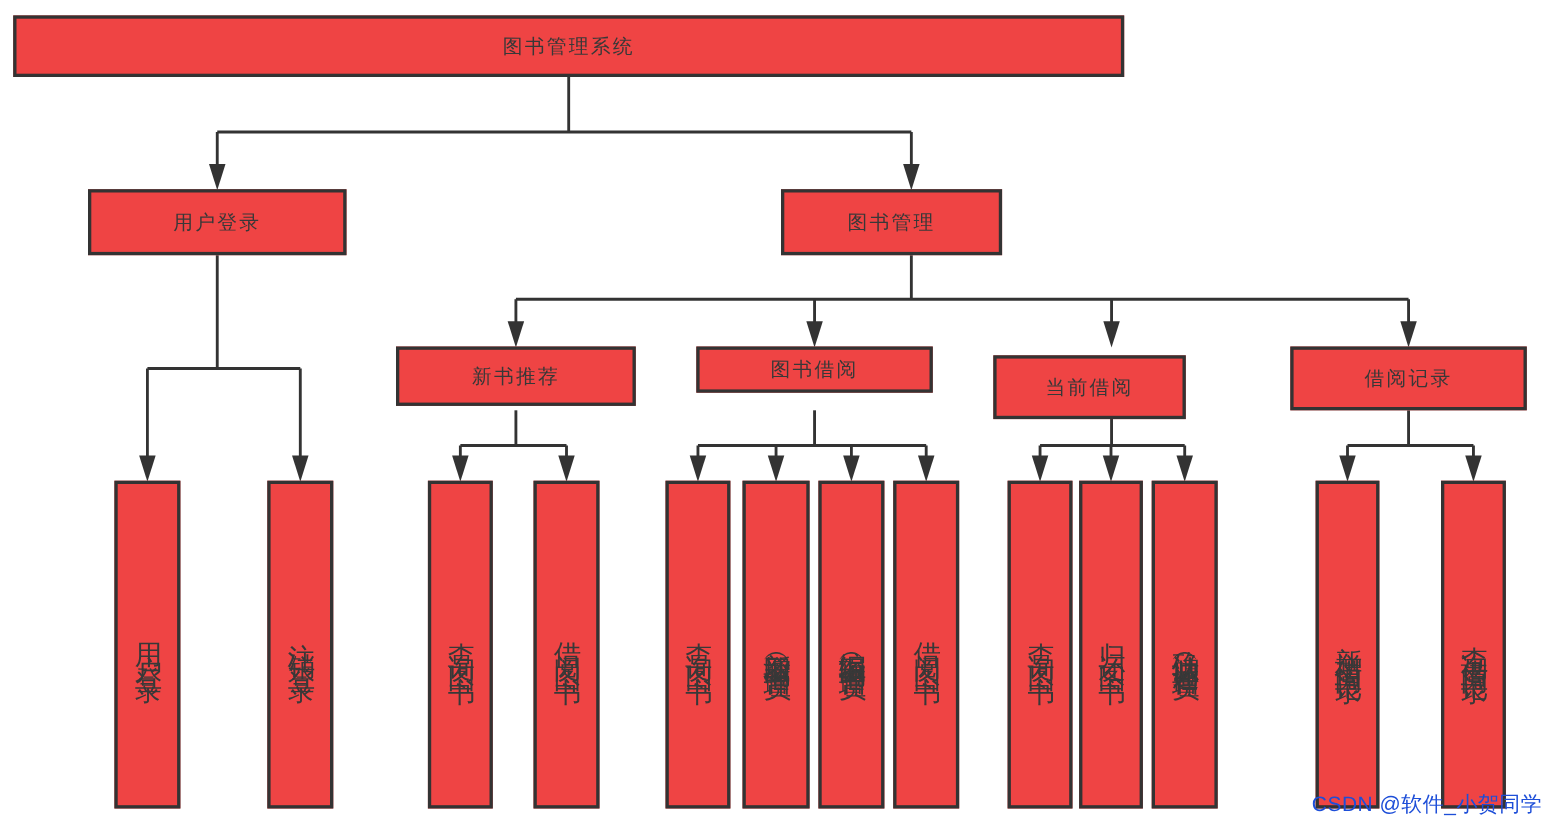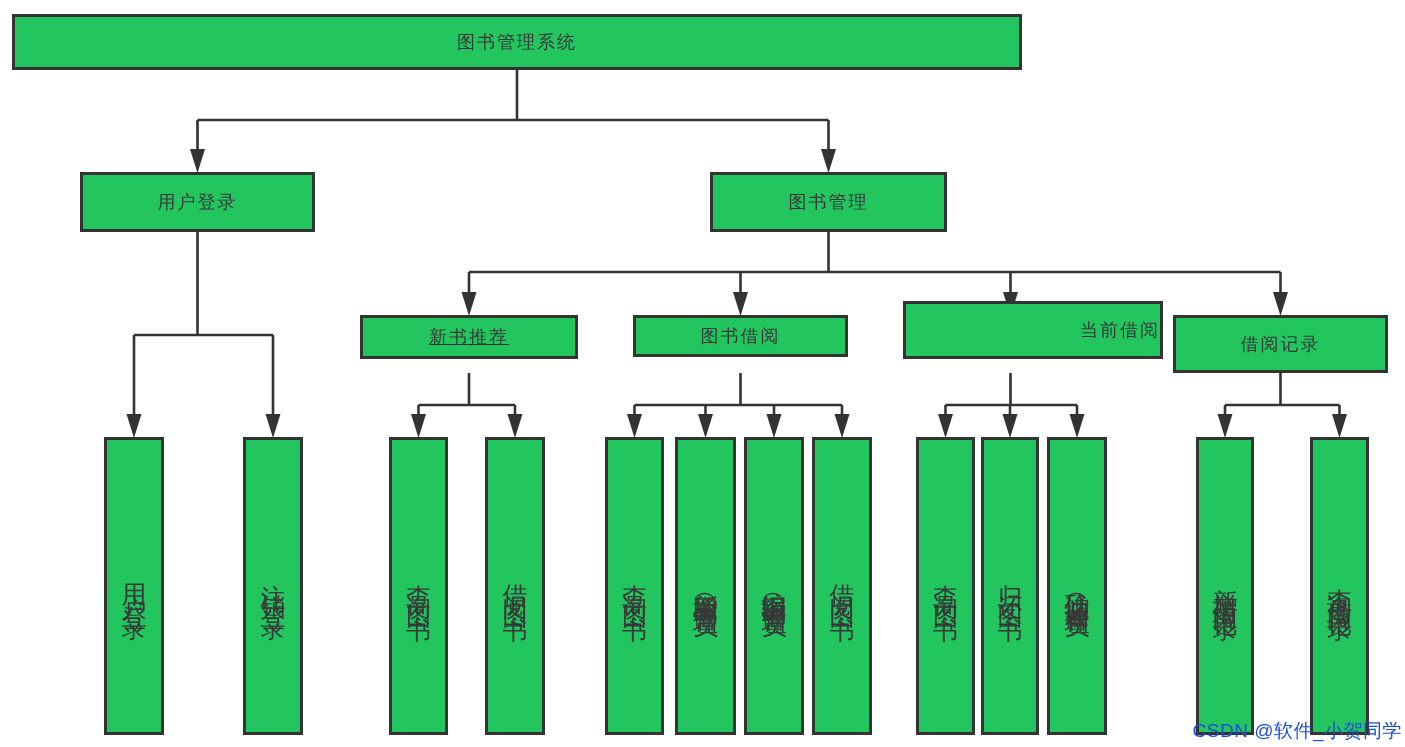--- a/index.html
+++ b/index.html
@@ -4,21 +4,21 @@
 <style>
   html,body{margin:0;padding:0;background:#ffffff;}
   body{width:1405px;height:747px;overflow:hidden;}
   .canvas{
     position:relative;width:1405px;height:747px;background:#ffffff;
     font-family:"Liberation Sans","DejaVu Sans",sans-serif;color:#353535;
   }
   #connector-layer{position:absolute;left:0;top:0;z-index:1;}
   #boxes{position:absolute;left:0;top:0;width:100%;height:100%;z-index:2;}
   .node{
-    position:absolute;box-sizing:border-box;background:#22c55e;
+    position:absolute;box-sizing:border-box;background:#ef4444;
     border:3px solid #333333;display:flex;align-items:center;justify-content:center;
   }
   .hbox .label{
     font-size:18px;letter-spacing:2px;color:#383838;white-space:nowrap;
   }
   .vbox .label{
     writing-mode:vertical-rl;text-orientation:mixed;
     font-size:25px;color:#383838;line-height:1;
   }
   .watermark{
@@ -90,24 +90,24 @@
       </div>
       <div class="node hbox" style="left: 80px; top: 172px; width: 235px; height: 60px;">
         <span class="label">用户登录</span>
       </div>
       <div class="node vbox" style="left: 104px; top: 437px; width: 60px; height: 298px;">
         <span class="label" style="letter-spacing: 11px;">用户登录</span>
       </div>
       <div class="node vbox" style="left: 243px; top: 437px; width: 60px; height: 298px;">
         <span class="label" style="letter-spacing: 11px;">注销登录</span>
       </div>
-      <div class="node hbox" style="left: 710px; top: 172px; width: 237px; height: 60px;">
+      <div class="node hbox" style="left: 710px; top: 172px; width: 201px; height: 60px;">
         <span class="label">图书管理</span>
       </div>
-      <div class="node hbox" style="left: 360px; top: 315px; width: 218px; height: 44px; text-decoration: underline;">
+      <div class="node hbox" style="left: 360px; top: 315px; width: 218px; height: 54px;">
         <span class="label">新书推荐</span>
       </div>
       <div class="node vbox" style="left: 389px; top: 437px; width: 59px; height: 298px;">
         <span class="label" style="letter-spacing: 11px;">查询图书</span>
       </div>
       <div class="node vbox" style="left: 485px; top: 437px; width: 60px; height: 298px;">
         <span class="label" style="letter-spacing: 11px;">借阅图书</span>
       </div>
       <div class="node hbox" style="left: 633px; top: 315px; width: 215px; height: 42px;">
         <span class="label">图书借阅</span>
@@ -117,21 +117,21 @@
       </div>
       <div class="node vbox" style="left: 675px; top: 437px; width: 61px; height: 298px;">
         <span class="label" style="letter-spacing: 3px;">新增图书（管理员）</span>
       </div>
       <div class="node vbox" style="left: 744px; top: 437px; width: 60px; height: 298px;">
         <span class="label" style="letter-spacing: 3px;">编辑图书（管理员）</span>
       </div>
       <div class="node vbox" style="left: 812px; top: 437px; width: 60px; height: 298px;">
         <span class="label" style="letter-spacing: 11px;">借阅图书</span>
       </div>
-      <div class="node hbox" style="left: 903px; top: 301px; width: 260px; height: 58px; justify-content: flex-end;">
+      <div class="node hbox" style="left: 903px; top: 323px; width: 175px; height: 58px;">
         <span class="label">当前借阅</span>
       </div>
       <div class="node vbox" style="left: 916px; top: 437px; width: 59px; height: 298px;">
         <span class="label" style="letter-spacing: 11px;">查询图书</span>
       </div>
       <div class="node vbox" style="left: 981px; top: 437px; width: 58px; height: 298px;">
         <span class="label" style="letter-spacing: 11px;">归还图书</span>
       </div>
       <div class="node vbox" style="left: 1047px; top: 437px; width: 60px; height: 298px;">
         <span class="label" style="letter-spacing: 3px;">确认归还（管理员）</span>

